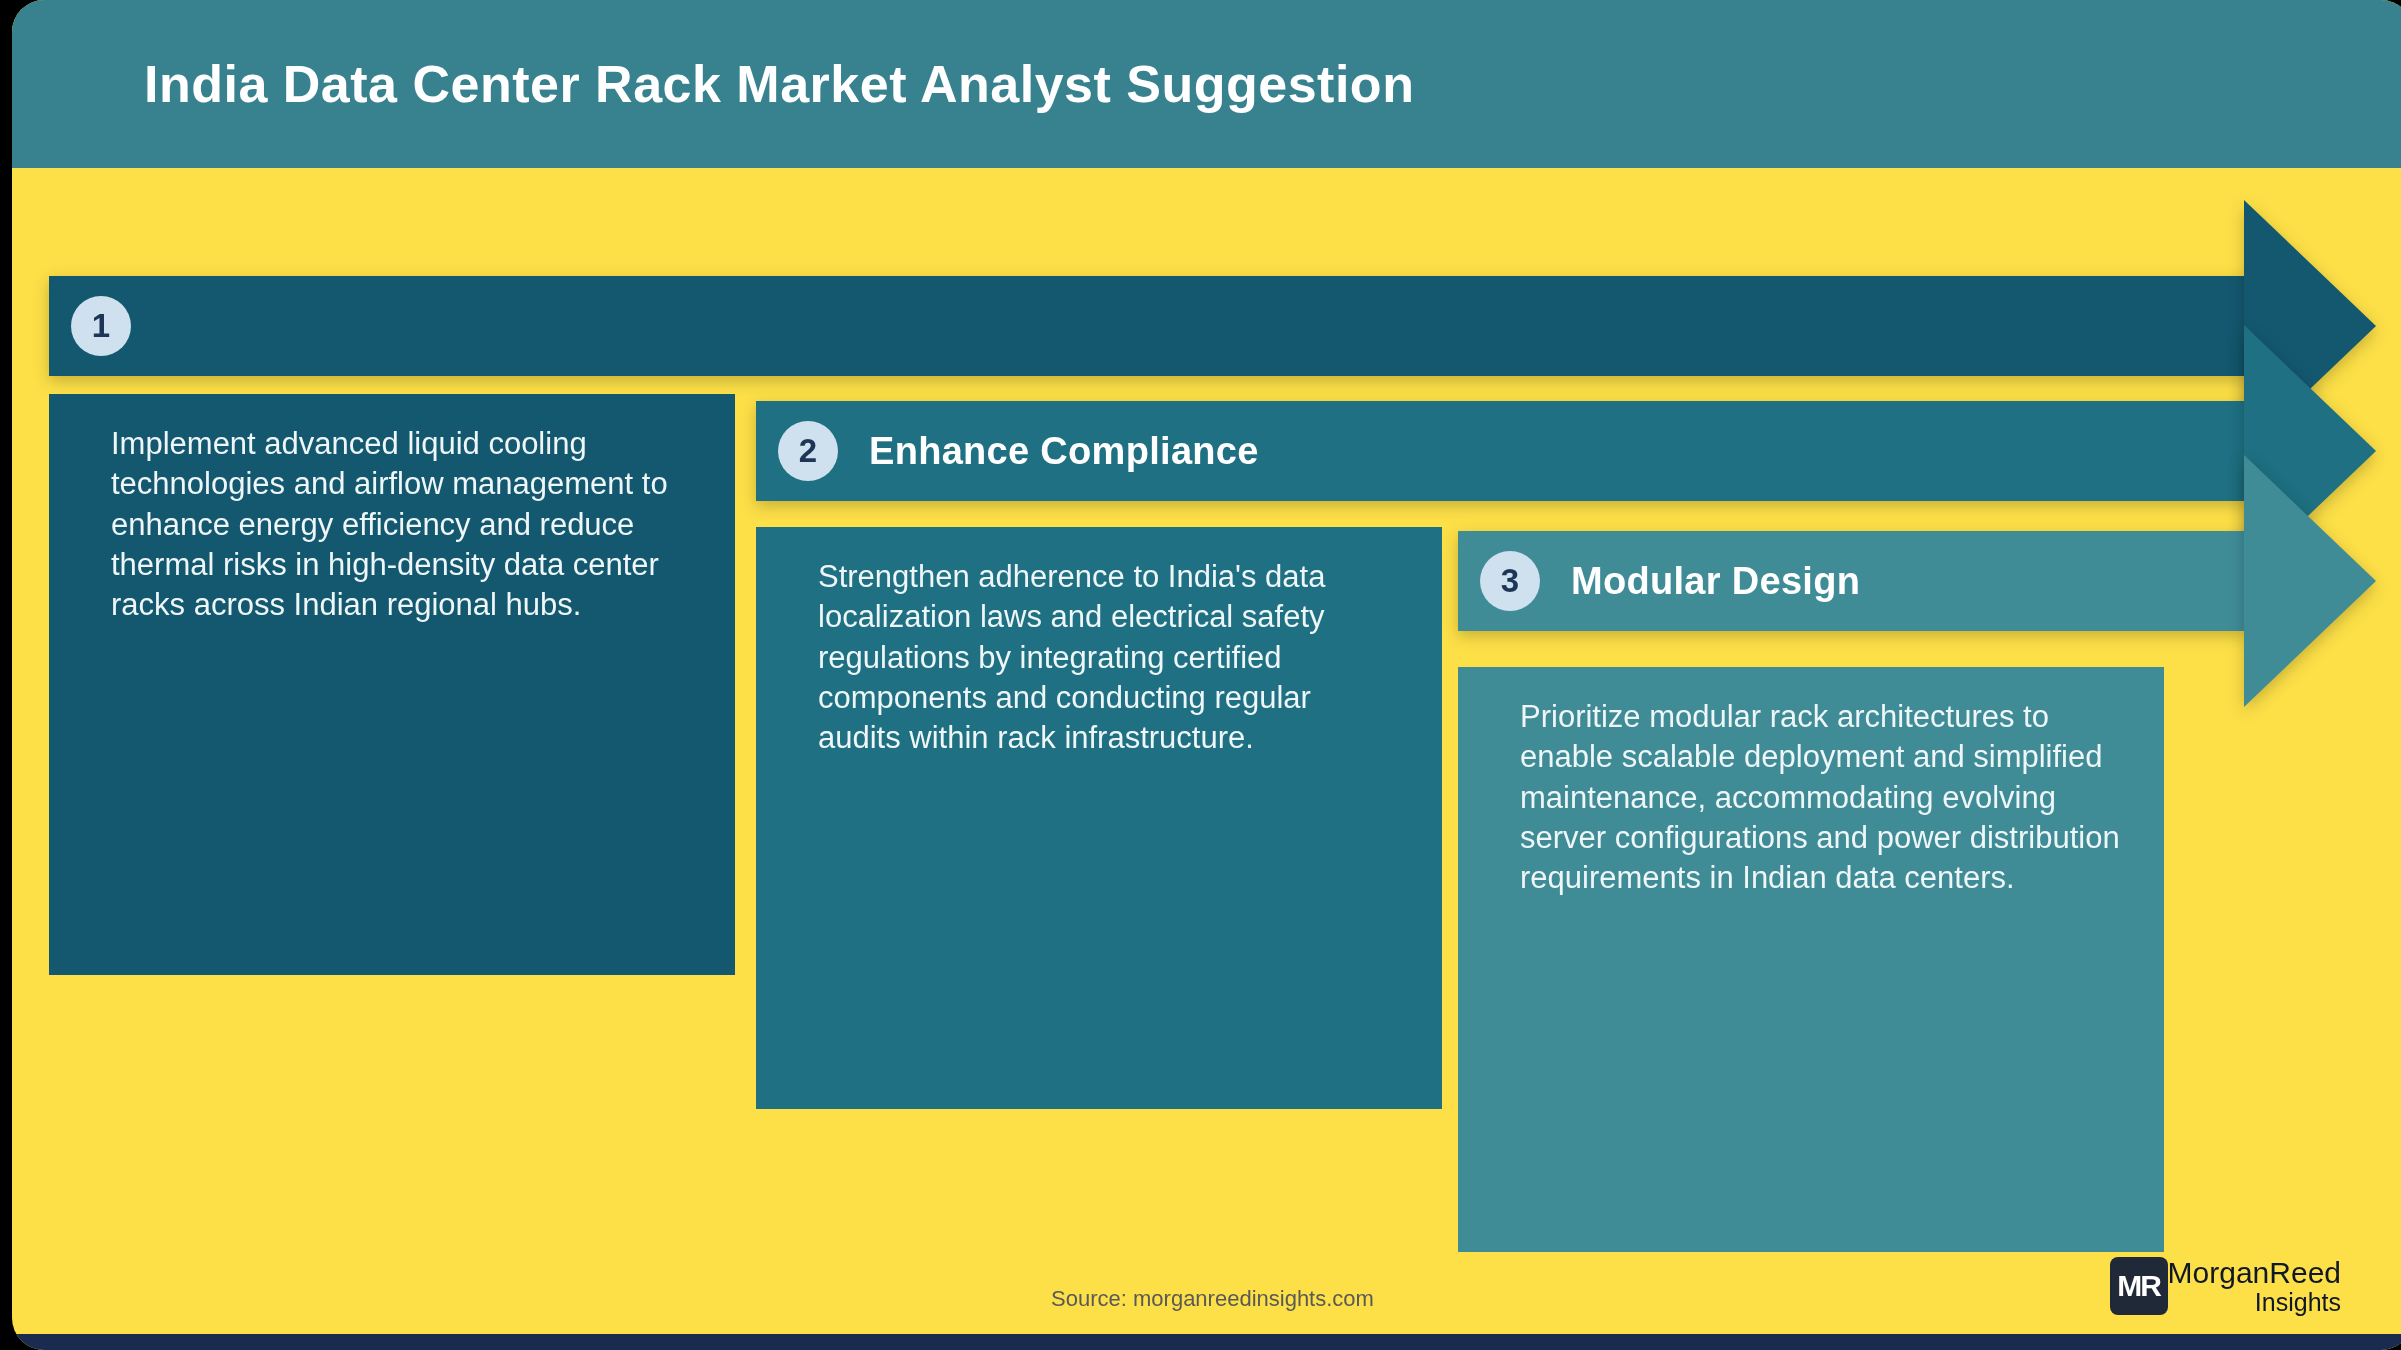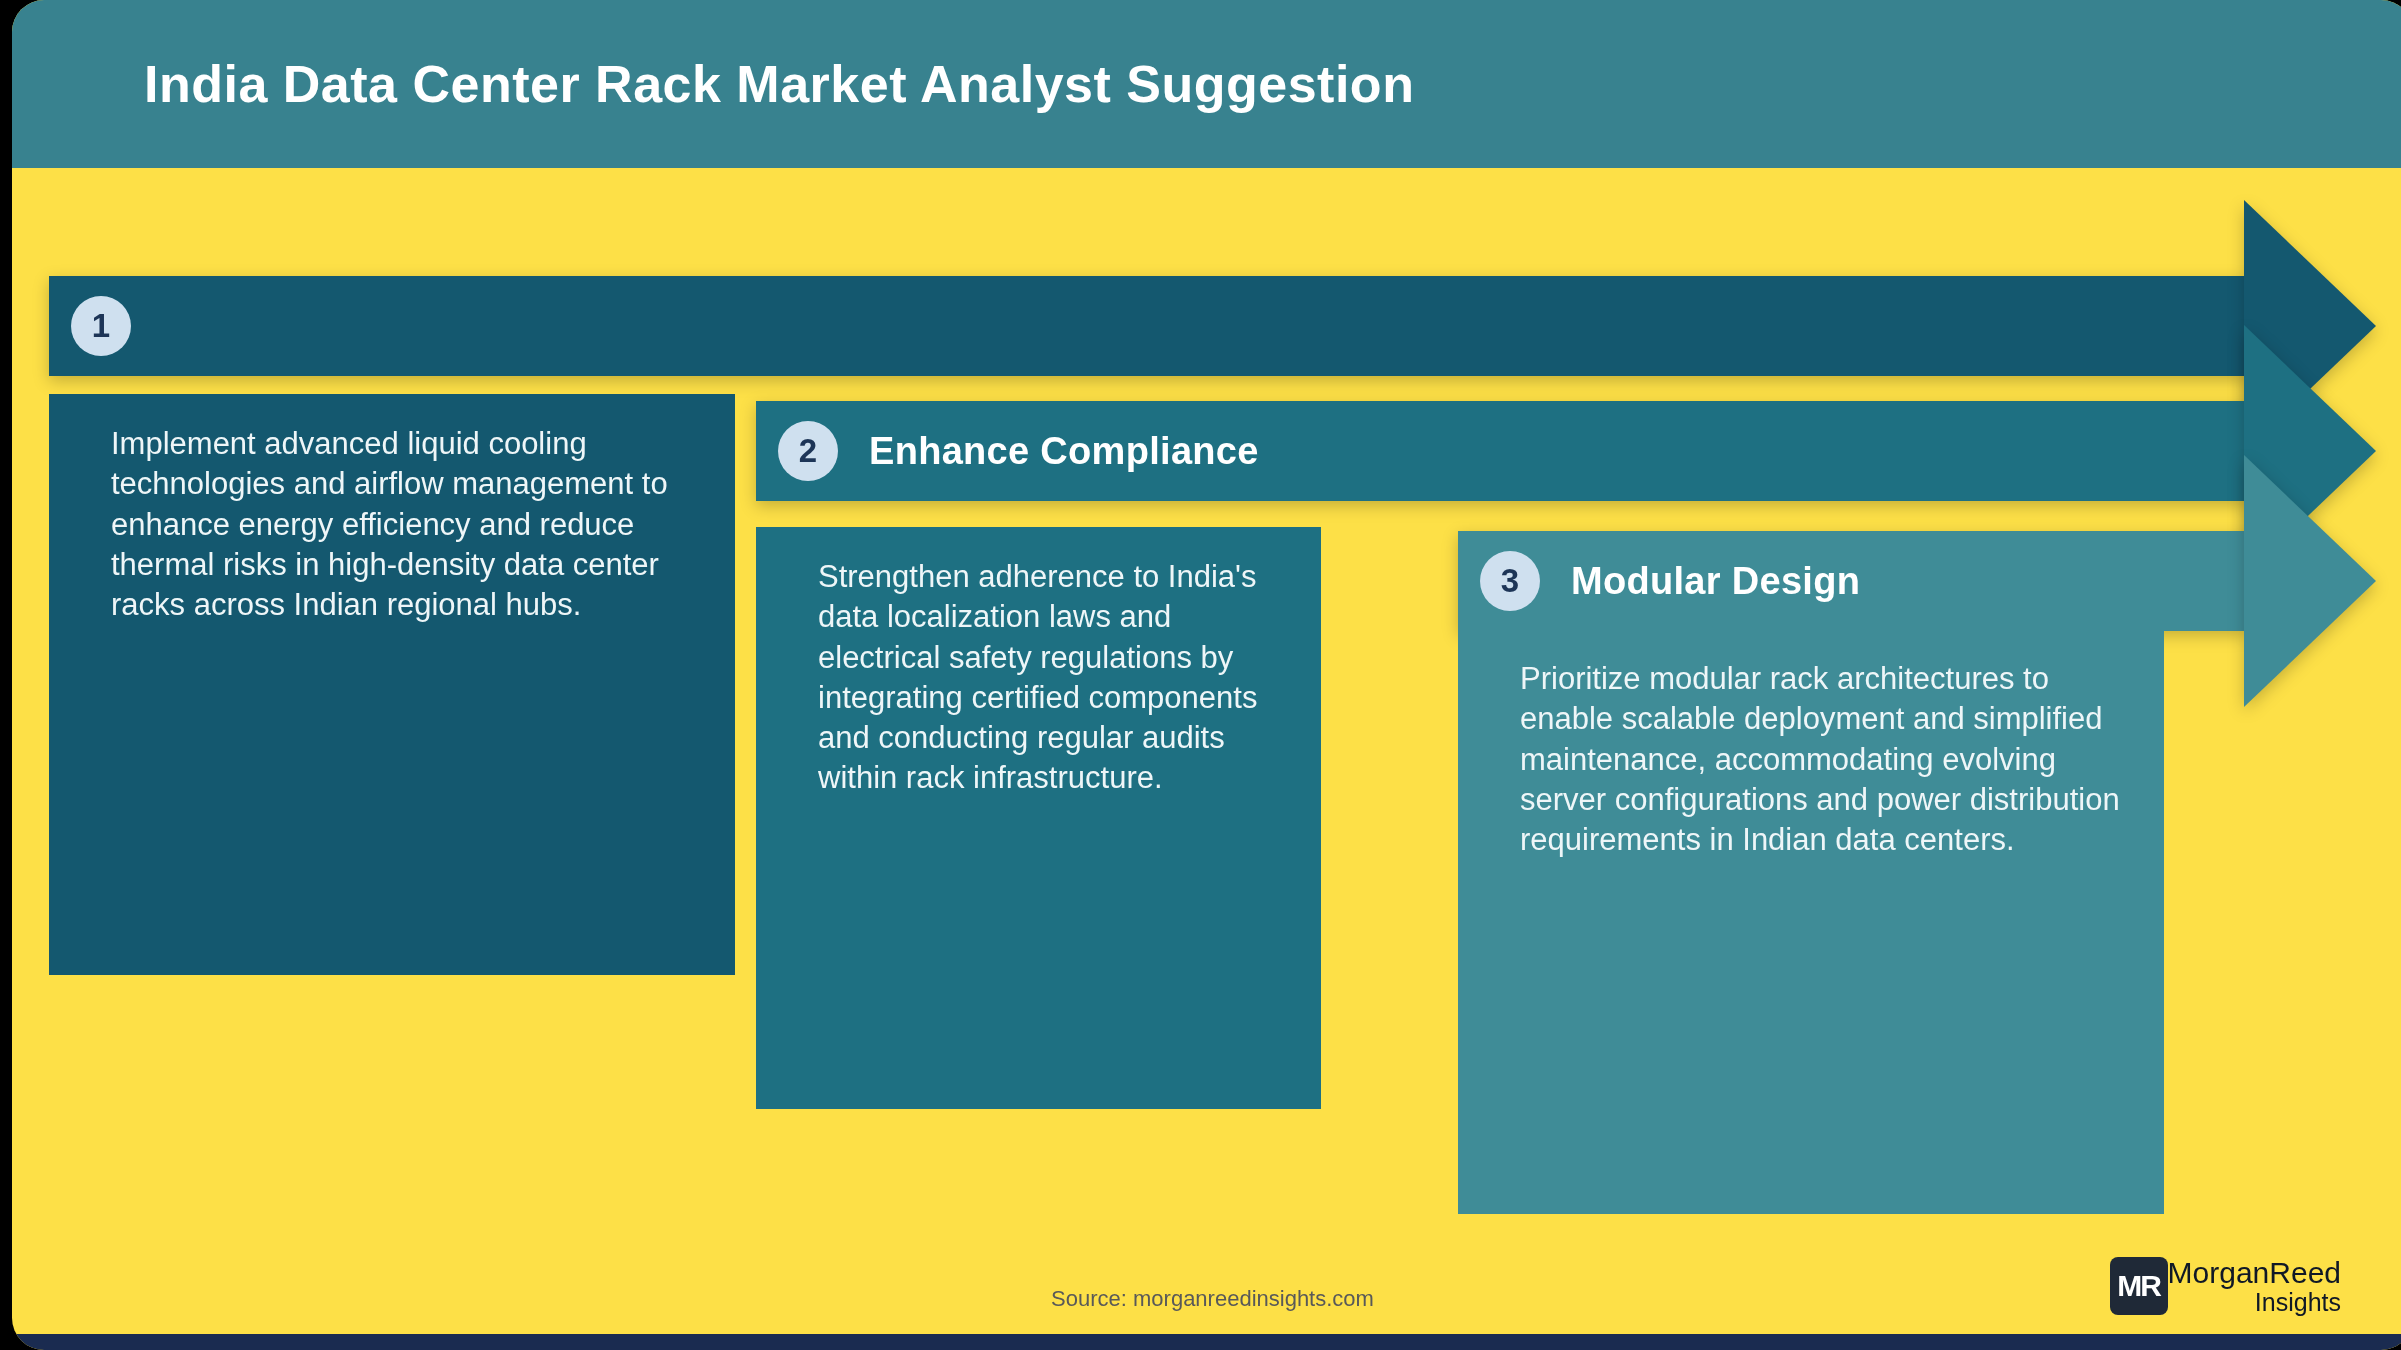--- a/index.html
+++ b/index.html
@@ -87,25 +87,25 @@
     padding: 30px 42px 0 62px;
   }
 
   
   .s1 .bar      { left: 37px;   top: 276px; width: 2199px; height: 100px; }
   .s1 .head     { left: 2232px; top: 200px; }
   .s1 .desc-box { left: 37px;   top: 394px; width: 686px;  height: 581px; }
 
   .s2 .bar      { left: 744px;  top: 401px; width: 1492px; height: 100px; }
   .s2 .head     { left: 2232px; top: 325px; }
-  .s2 .desc-box { left: 744px;  top: 527px; width: 565px;  height: 582px; }
+  .s2 .desc-box { left: 744px;  top: 527px; width: 686px;  height: 582px; }
 
   .s3 .bar      { left: 1446px; top: 531px; width: 790px;  height: 100px; }
   .s3 .head     { left: 2232px; top: 455px; }
-  .s3 .desc-box { left: 1446px; top: 629px; width: 706px;  height: 585px; }
+  .s3 .desc-box { left: 1446px; top: 667px; width: 706px;  height: 585px; }
 
   
   .source {
     position: absolute;
     left: 0; right: 0;
     bottom: 38px;
     text-align: center;
     color: #595959;
     font-size: 22px;
   }

